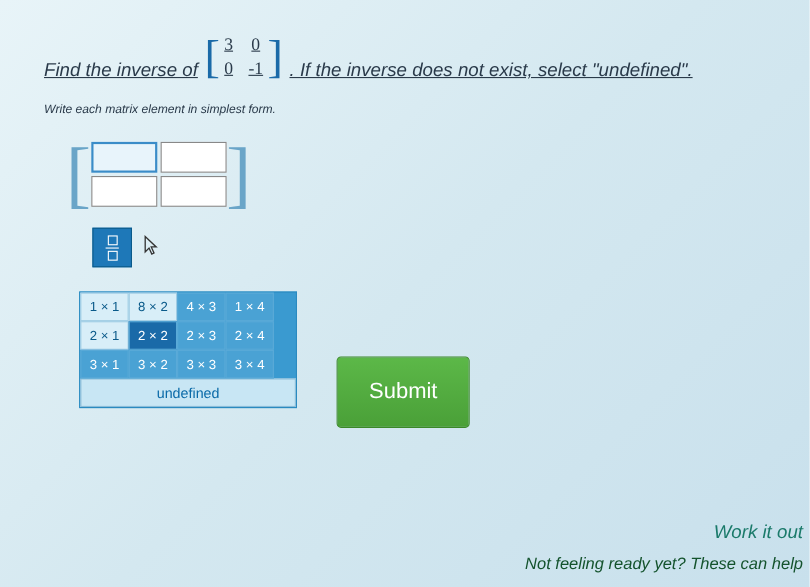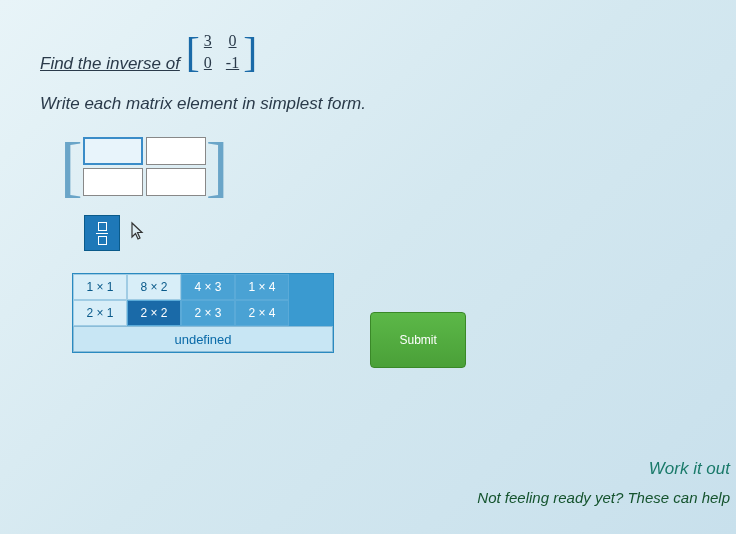--- a/index.html
+++ b/index.html
@@ -45,21 +45,21 @@
       gap: 4px 14px;
       padding: 2px 4px;
       font-size: 16px;
       font-style: normal;
       font-family: serif;
     }
     .matrix-grid span {
       text-align: center;
     }
     .instruction {
-      font-size: 17px;
+      font-size: 11px;
       font-style: italic;
       color: #2a3a4a;
       margin-bottom: 22px;
     }
     .answer-matrix-wrap {
       display: inline-flex;
       align-items: center;
       margin-left: 20px;
       margin-bottom: 18px;
     }
@@ -127,69 +127,69 @@
       margin-left: 32px;
       border: 1px solid #2a8ac0;
       background: #3a9ad0;
       display: inline-block;
       border-collapse: collapse;
     }
     .size-row {
       display: flex;
     }
     .size-cell {
-      width: 54px;
+      width: 44px;
       height: 26px;
       border: 1px solid #5aaad8;
       background: #4aa2d4;
       color: #fff;
       font-size: 12px;
       display: flex;
       align-items: center;
       justify-content: center;
       cursor: pointer;
       font-weight: 500;
     }
     .size-cell.light {
       background: #d8eef8;
       color: #0a5a8a;
       border: 1px solid #a0cce4;
     }
     .size-cell.selected {
       background: #1a6aa8;
     }
     .undefined-row {
-      width: 260px;
+      width: 196px;
       height: 26px;
       background: #c8e6f4;
       border: 1px solid #8abcd8;
       color: #0a6aa8;
       font-size: 13px;
       display: flex;
       align-items: center;
       justify-content: center;
       cursor: pointer;
       font-weight: 500;
     }
     .submit-btn {
       margin-top: 26px;
       margin-left: 32px;
       background: linear-gradient(to bottom, #5cb848, #4aa038);
       border: 1px solid #3a8828;
       border-radius: 4px;
       color: #fff;
-      font-size: 12px;
+      font-size: 20px;
       padding: 20px 28px;
       cursor: pointer;
       font-weight: 500;
     }
     .footer-links {
       position: absolute;
       right: 0;
-      bottom: 28px;
+      bottom: 13px;
       text-align: right;
       padding-right: 6px;
     }
     .work-it {
       color: #1a7a6a;
       font-size: 17px;
       font-style: italic;
       font-weight: 500;
       margin-bottom: 10px;
     }
@@ -210,20 +210,21 @@
   <span class="matrix-display">
     <span class="bracket">[</span>
     <span class="matrix-grid">
       <span>3</span>
       <span>0</span>
       <span>0</span>
       <span>-1</span>
     </span>
     <span class="bracket">]</span>
   </span>
+  <span>. If the inverse does not exist, select "undefined".</span>
 </div>
 
 
 <div class="instruction">Write each matrix element in simplest form.</div>
 
 
 <div class="answer-matrix-wrap">
   <span class="answer-bracket">[</span>
   <div class="answer-grid">
     <div class="answer-cell active"></div>
@@ -257,20 +258,26 @@
     <div class="size-cell light">8 × 2</div>
     <div class="size-cell">4 × 3</div>
     <div class="size-cell">1 × 4</div>
   </div>
   <div class="size-row">
     <div class="size-cell light">2 × 1</div>
     <div class="size-cell selected">2 × 2</div>
     <div class="size-cell">2 × 3</div>
     <div class="size-cell">2 × 4</div>
   </div>
+  <div class="size-row">
+    <div class="size-cell">3 × 1</div>
+    <div class="size-cell">3 × 2</div>
+    <div class="size-cell">3 × 3</div>
+    <div class="size-cell">3 × 4</div>
+  </div>
   <div class="undefined-row">undefined</div>
 </div>
 
 
 <button class="submit-btn">Submit</button>
 
 
 <div class="footer-links">
   <div class="work-it">Work it out</div>
   <div class="not-ready">Not feeling ready yet? These can help</div>

